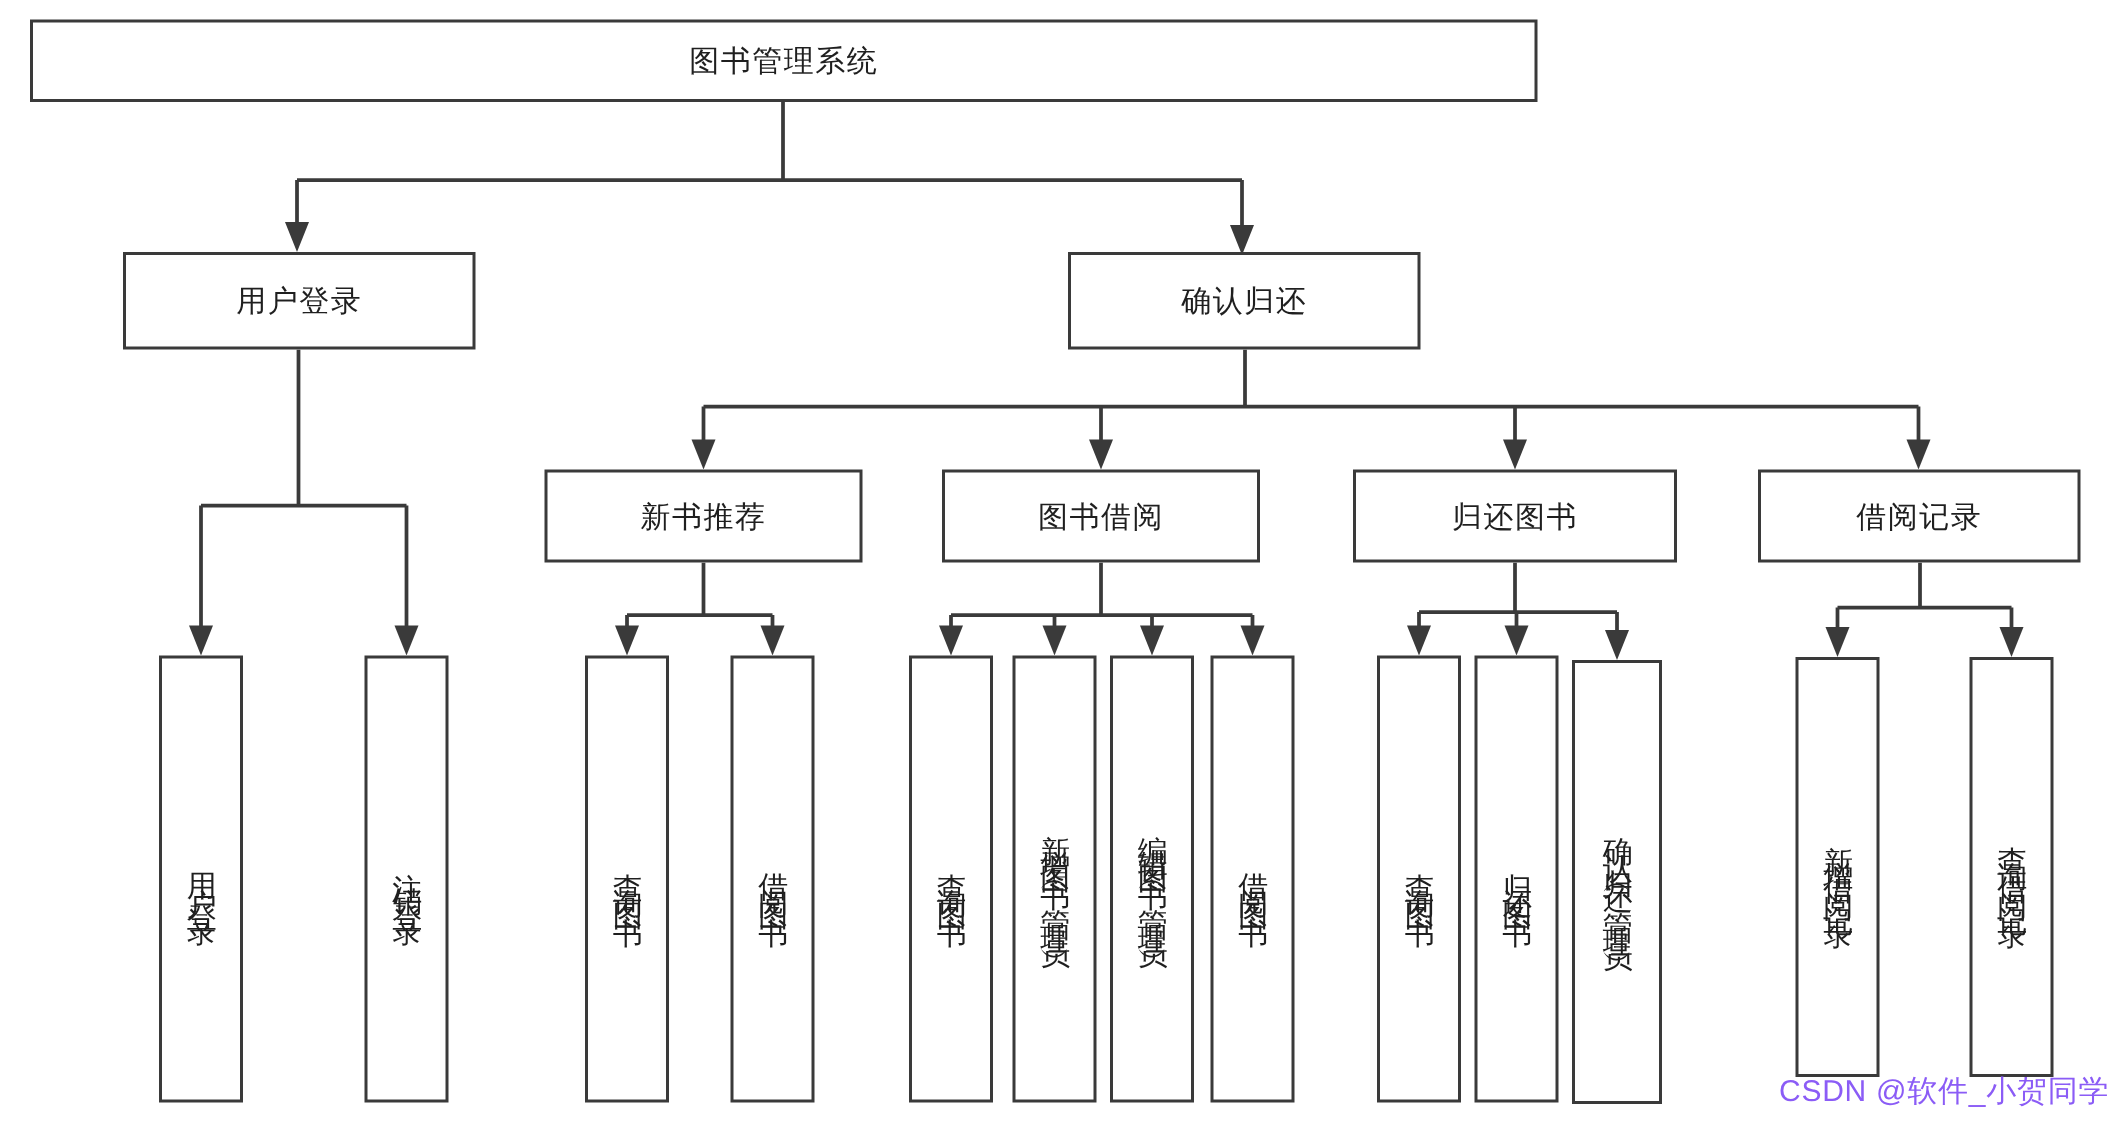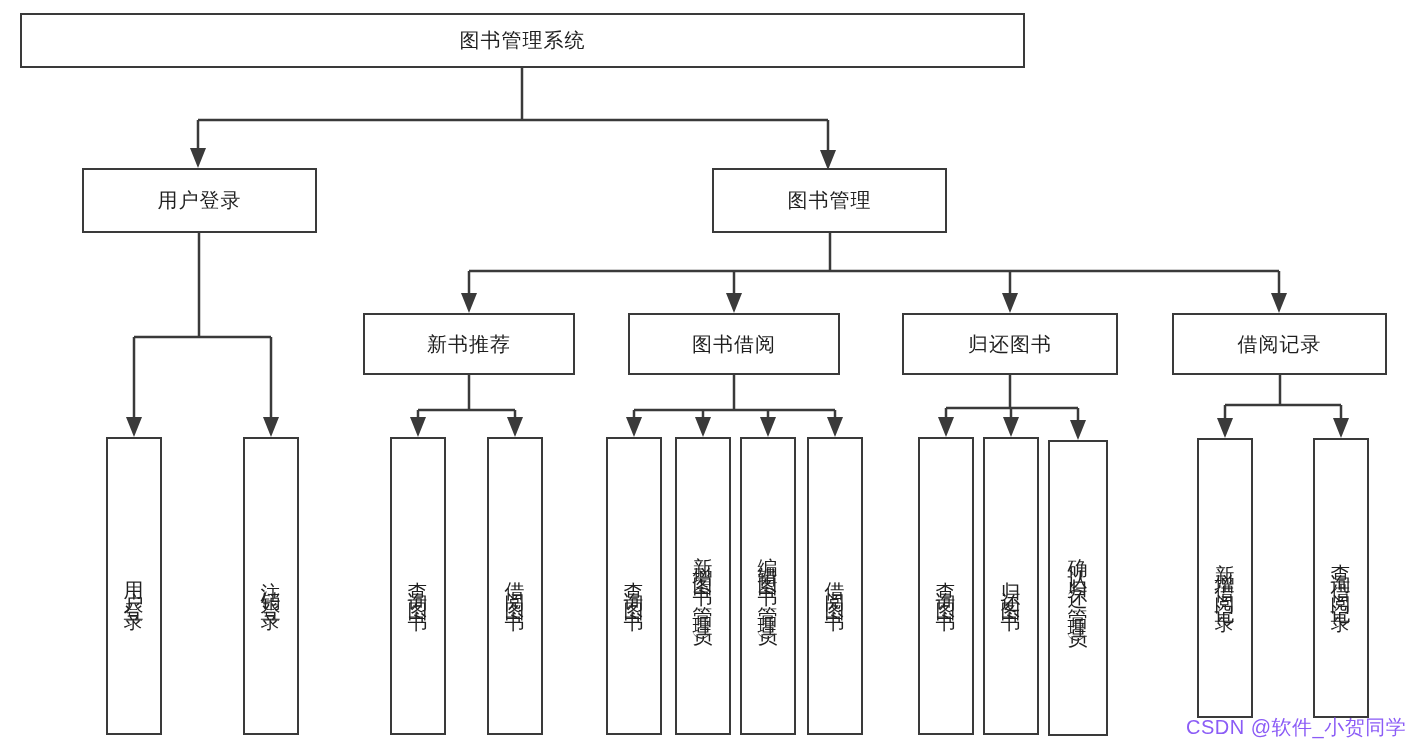--- a/index.html
+++ b/index.html
@@ -148,21 +148,21 @@
       <path d="M1003 417 h16 L1011 437 z"></path>
       <path d="M1070 420 h16 L1078 440 z"></path>
       <path d="M1217 418 h16 L1225 438 z"></path>
       <path d="M1333 418 h16 L1341 438 z"></path>
     </g>
   </svg>
 
   <div class="box" id="node-root">图书管理系统</div>
 
   <div class="box" id="node-user-login">用户登录</div>
-  <div class="box" id="node-book-management">图书管理</div>
+  <div class="box" id="node-book-management">确认归还</div>
 
   <div class="box" id="node-book-borrowing">图书借阅</div>
   <div class="box" id="node-new-book-recommend">新书推荐</div>
   <div class="box" id="node-current-borrowing">归还图书</div>
   <div class="box" id="node-borrowing-records">借阅记录</div>
 
   <div class="box leaf" id="leaf-user-login">用户登录</div>
   <div class="box leaf" id="leaf-logout">注销登录</div>
 
   <div class="box leaf" id="leaf-newbook-query">查询图书</div>

